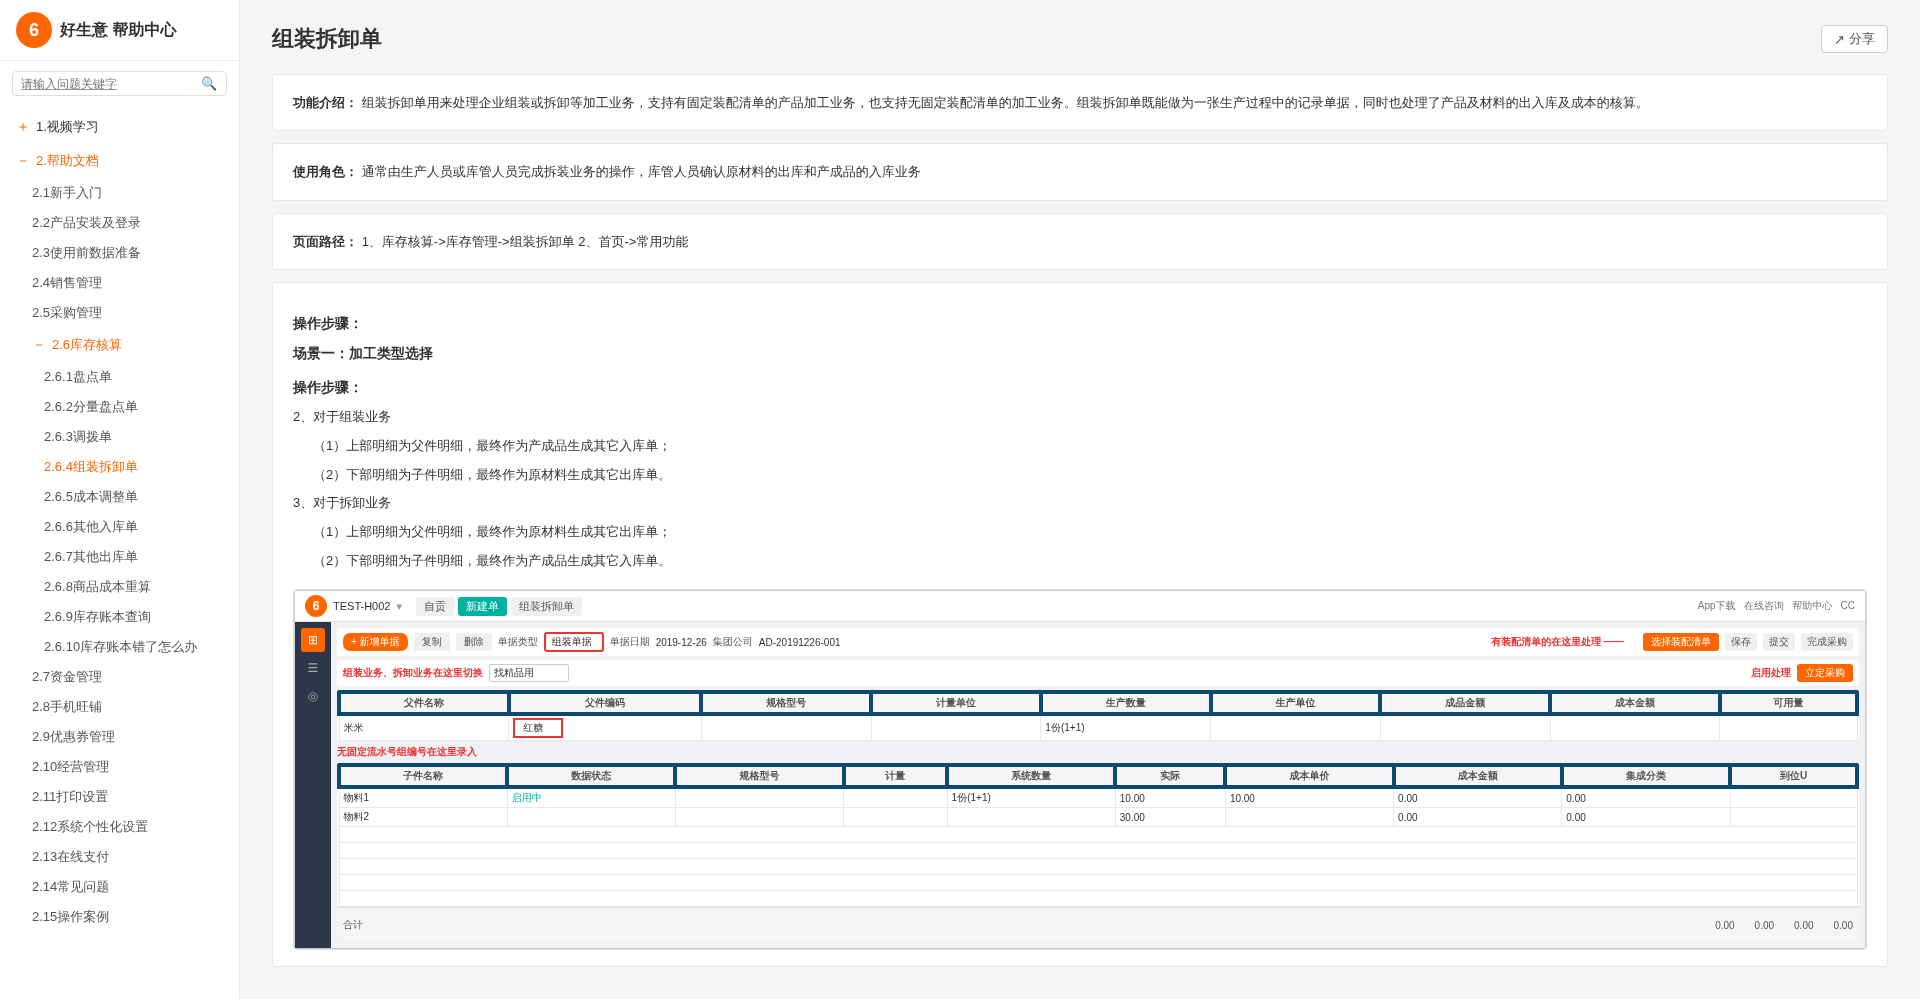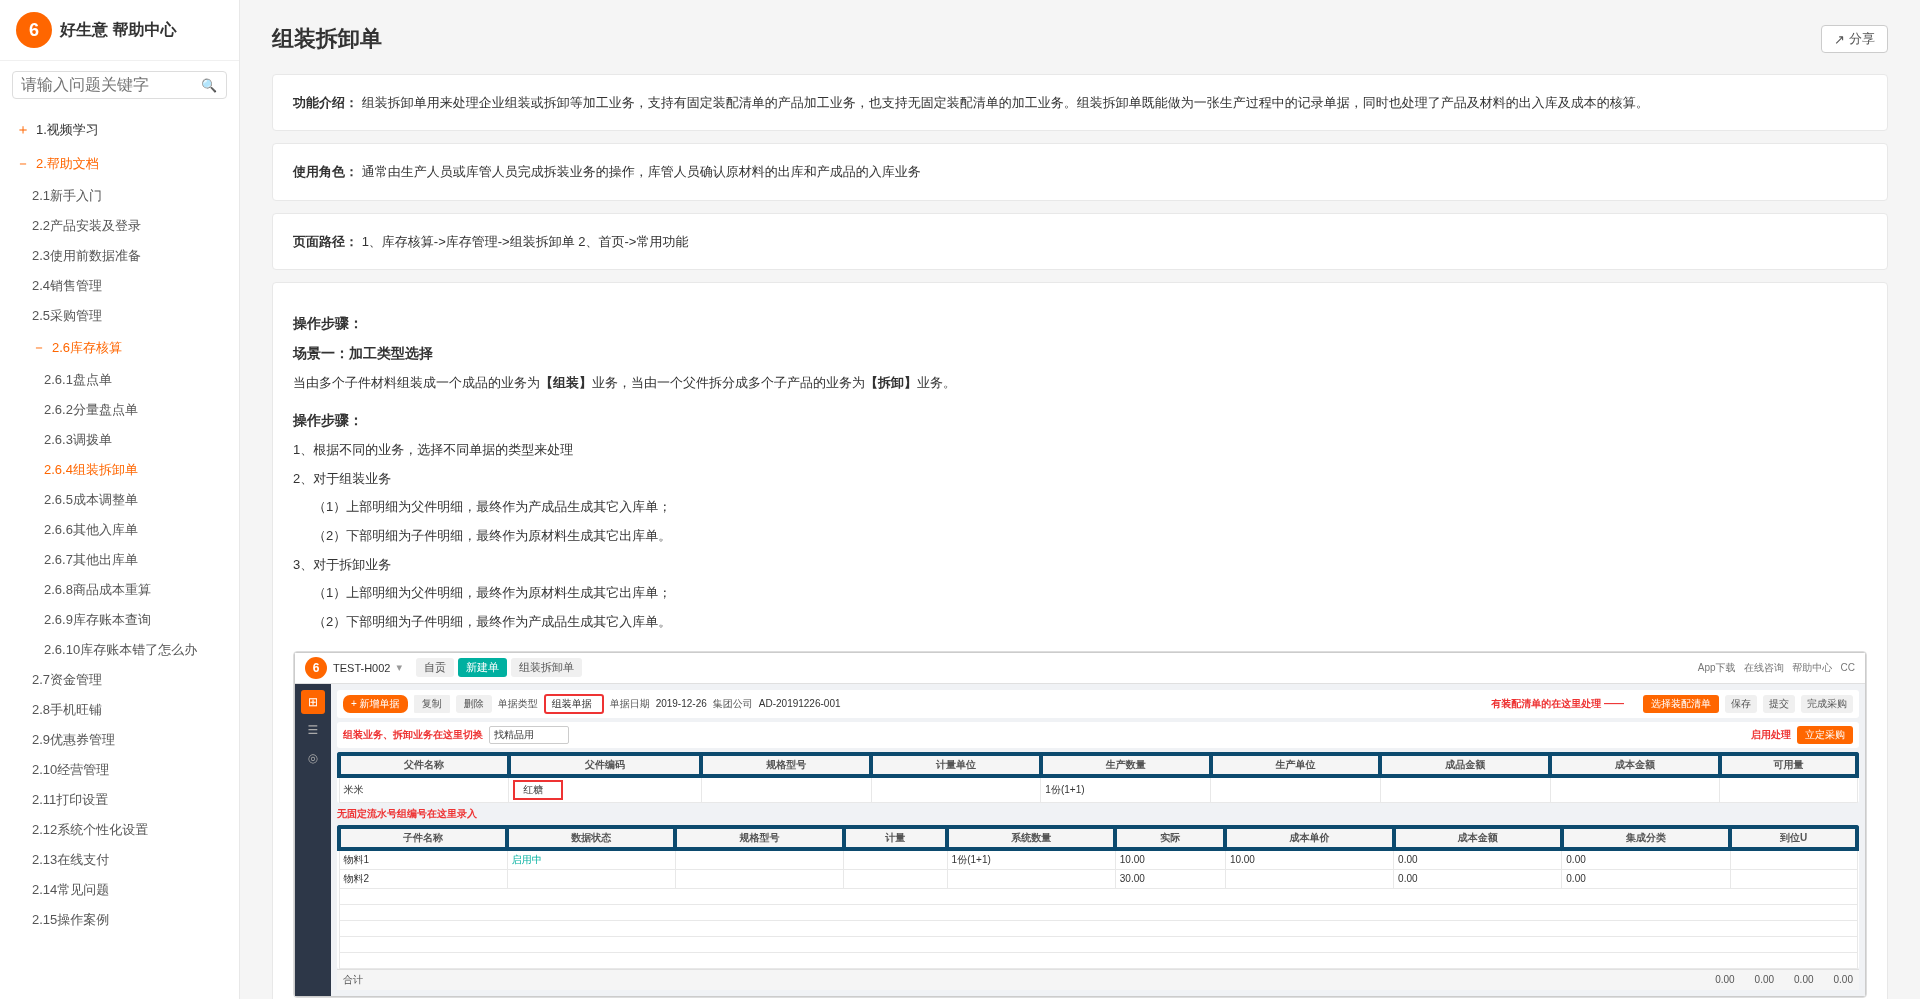--- a/index.html
+++ b/index.html
@@ -34,21 +34,21 @@
     .sidebar-title { font-size: 16px; font-weight: bold; color: #333; }
     .search-box {
       display: flex; align-items: center;
       margin: 10px 12px;
       border: 1px solid #ddd;
       border-radius: 4px;
       padding: 4px 8px;
       background: #fff;
     }
     .search-box input {
-      border: none; outline: none; font-size: 16px; color: #999; width: 100%; background: transparent;
+      border: none; outline: none; font-size: 12px; color: #999; width: 100%; background: transparent; text-decoration: underline;
     }
     .search-icon-btn { color: #999; cursor: pointer; flex-shrink: 0; }
 
     .nav-section {
       padding: 4px 0;
     }
     .nav-item-top {
       display: flex; align-items: center;
       padding: 8px 16px;
       cursor: pointer; font-size: 13px; color: #333;
@@ -194,25 +194,21 @@
   </div>
 
   <div class="info-card">
     <span class="label">页面路径：</span>
     <span>1、库存核算-&gt;库存管理-&gt;组装拆卸单 2、首页-&gt;常用功能</span>
   </div>
 
   <div style="background:#fff; border:1px solid #e8e8e8; border-radius:4px; padding:16px 20px; margin-bottom:12px;">
     <div class="section-title">操作步骤：</div>
     <div class="scene-title">场景一：加工类型选择</div>
-    <div class="content-text">
-      当由多个子件材料组装成一个成品的业务为<span class="bracket">【组装】</span>业务，当由一个父件拆分成多个子产品的业务为<span class="bracket">【拆卸】</span>业务。
-    </div>
     <div class="section-title">操作步骤：</div>
-    <div class="step-text">1、根据不同的业务，选择不同单据的类型来处理</div>
     <div class="step-text">2、对于组装业务</div>
     <div class="step-text sub-step">（1）上部明细为父件明细，最终作为产成品生成其它入库单；</div>
     <div class="step-text sub-step">（2）下部明细为子件明细，最终作为原材料生成其它出库单。</div>
     <div class="step-text">3、对于拆卸业务</div>
     <div class="step-text sub-step">（1）上部明细为父件明细，最终作为原材料生成其它出库单；</div>
     <div class="step-text sub-step">（2）下部明细为子件明细，最终作为产成品生成其它入库单。</div>
 
     <div class="screenshot-wrapper" style="margin-top:16px;">
       <div style="position:relative; background:#f0f2f5; border:1px solid #ccc;">
 
@@ -361,21 +357,21 @@
                   <tr>
                       <td colspan="10" style="height:16px;"></td>
                     </tr>
                   <tr>
                       <td colspan="10" style="height:16px;"></td>
                     </tr>
                 </tbody>
               </table>
             </div>
 
-            <div style="background:#f5f5f5;border-top:1px solid #e0e0e0;display:flex;align-items:center;gap:20px;padding:3px 6px;font-size:10px;color:#555;">
+            <div style="background:#f5f5f5;border-top:1px solid #e0e0e0;display:flex;align-items:center;gap:20px;padding:10px 6px;font-size:10px;color:#555;">
               <span>合计</span>
               <span style="flex:1;"></span>
               <span>0.00</span>
               <span>0.00</span>
               <span>0.00</span>
               <span>0.00</span>
             </div>
           </div>
         </div>
       </div>

